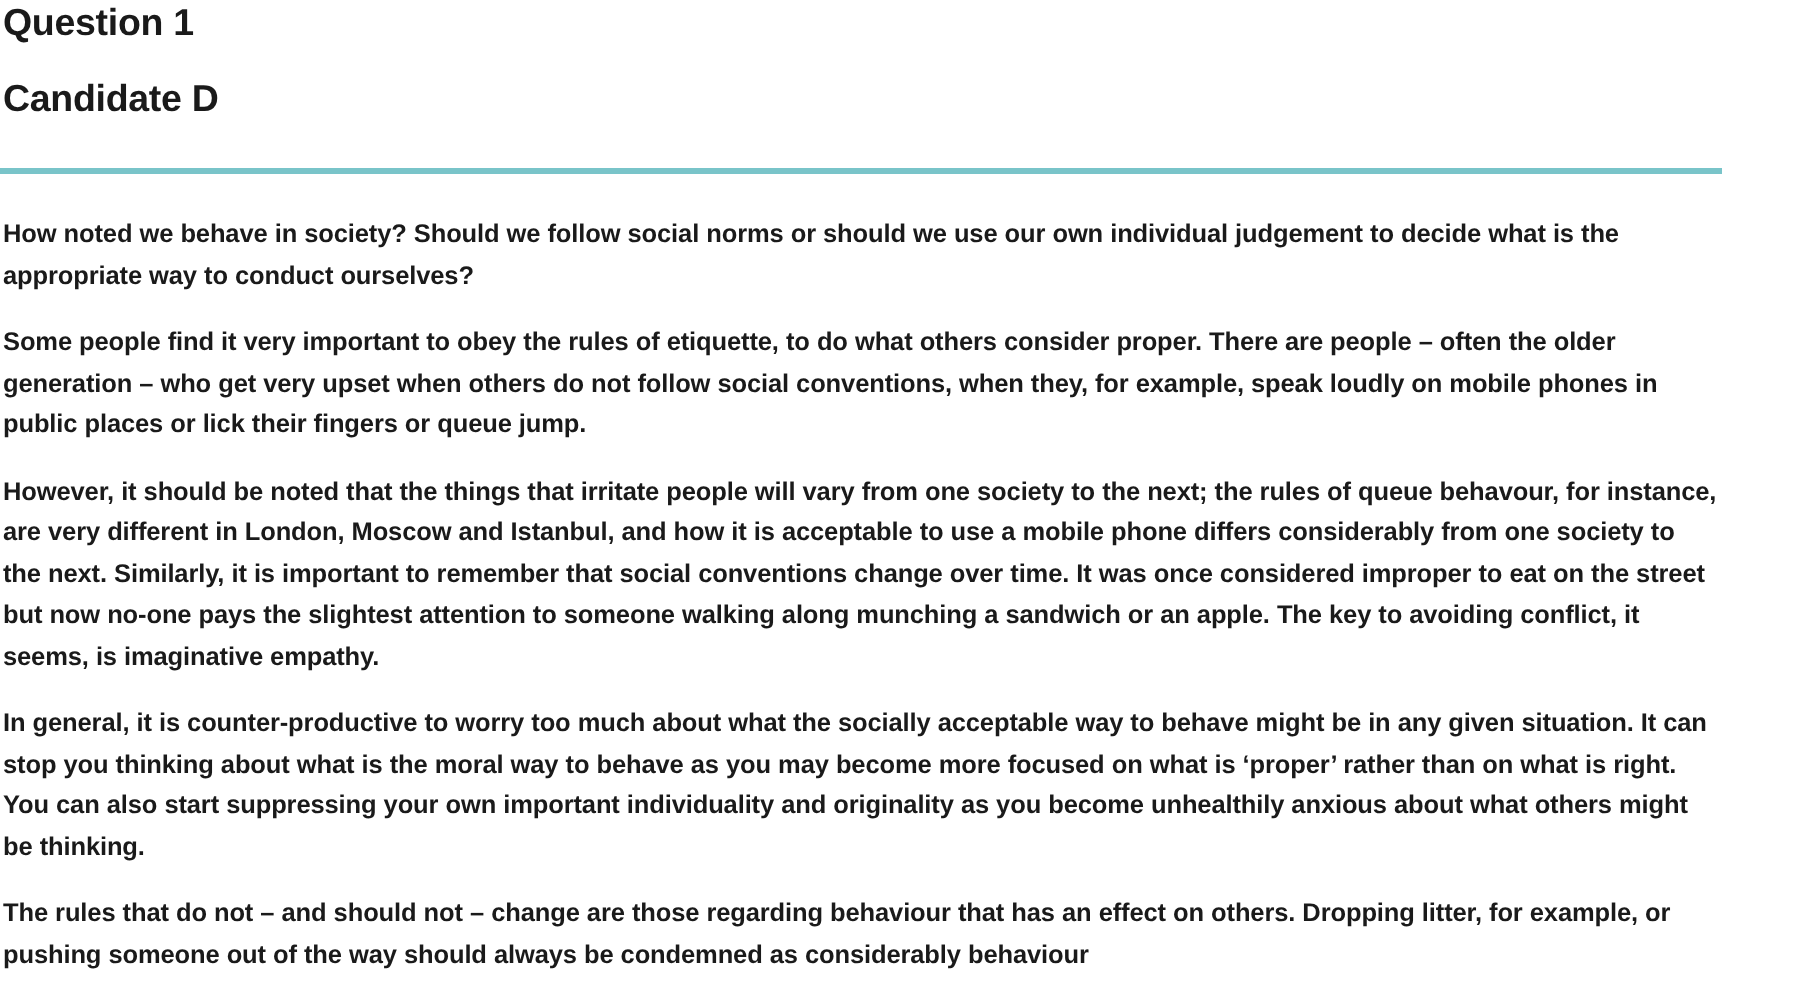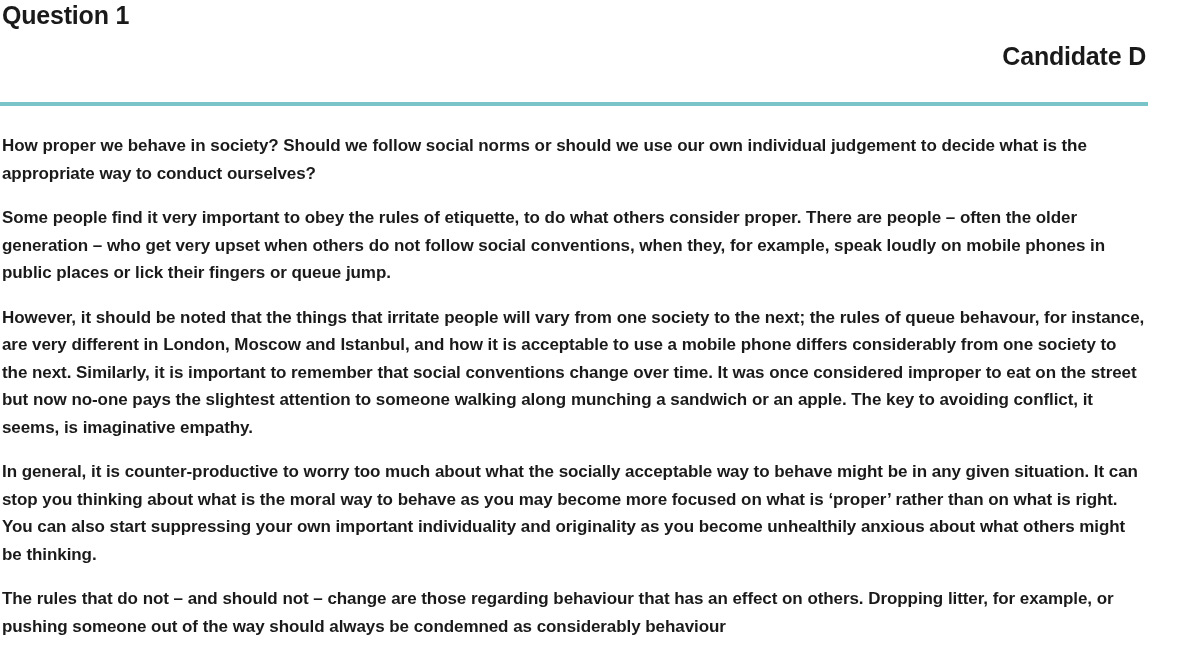--- a/index.html
+++ b/index.html
@@ -31,22 +31,21 @@
     font-weight: bold;
     letter-spacing: -0.2px;
     line-height: 1.0;
     margin: 0;
     padding: 0;
   }
   h1.heading-question {
     margin-top: 3px;
   }
   h1.heading-candidate {
-    margin-top: 16px;
-    text-align: right;
+    margin-top: 26px;
   }
   .divider {
     width: 1200px;
     height: 4px;
     background: #79c4c9;
     margin-top: 33px;
     margin-left: -2px;
   }
   .body-text {
     margin-top: 26px;
@@ -69,20 +68,20 @@
 <div class="page">
 
   <div class="heading-block">
     <h1 class="doc-heading heading-question">Question 1</h1>
     <h1 class="doc-heading heading-candidate">Candidate D</h1>
   </div>
 
   <div class="divider"></div>
 
   <div class="body-text">
-    <p class="para">How proper we behave in society? Should we follow social norms or should we use our own individual judgement to decide what is the appropriate way to conduct ourselves?</p>
+    <p class="para">How noted we behave in society? Should we follow social norms or should we use our own individual judgement to decide what is the appropriate way to conduct ourselves?</p>
     <p class="para">Some people find it very important to obey the rules of etiquette, to do what others consider proper. There are people – often the older generation – who get very upset when others do not follow social conventions, when they, for example, speak loudly on mobile phones in public places or lick their fingers or queue jump.</p>
     <p class="para">However, it should be noted that the things that irritate people will vary from one society to the next; the rules of queue behavour, for instance, are very different in London, Moscow and Istanbul, and how it is acceptable to use a mobile phone differs considerably from one society to the next. Similarly, it is important to remember that social conventions change over time. It was once considered improper to eat on the street but now no-one pays the slightest attention to someone walking along munching a sandwich or an apple. The key to avoiding conflict, it seems, is imaginative empathy.</p>
     <p class="para">In general, it is counter-productive to worry too much about what the socially acceptable way to behave might be in any given situation. It can stop you thinking about what is the moral way to behave as you may become more focused on what is ‘proper’ rather than on what is right. You can also start suppressing your own important individuality and originality as you become unhealthily anxious about what others might be thinking.</p>
     <p class="para">The rules that do not – and should not – change are those regarding behaviour that has an effect on others. Dropping litter, for example, or pushing someone out of the way should always be condemned as considerably behaviour</p>
   </div>
 
 </div>
 
 </body></html>

